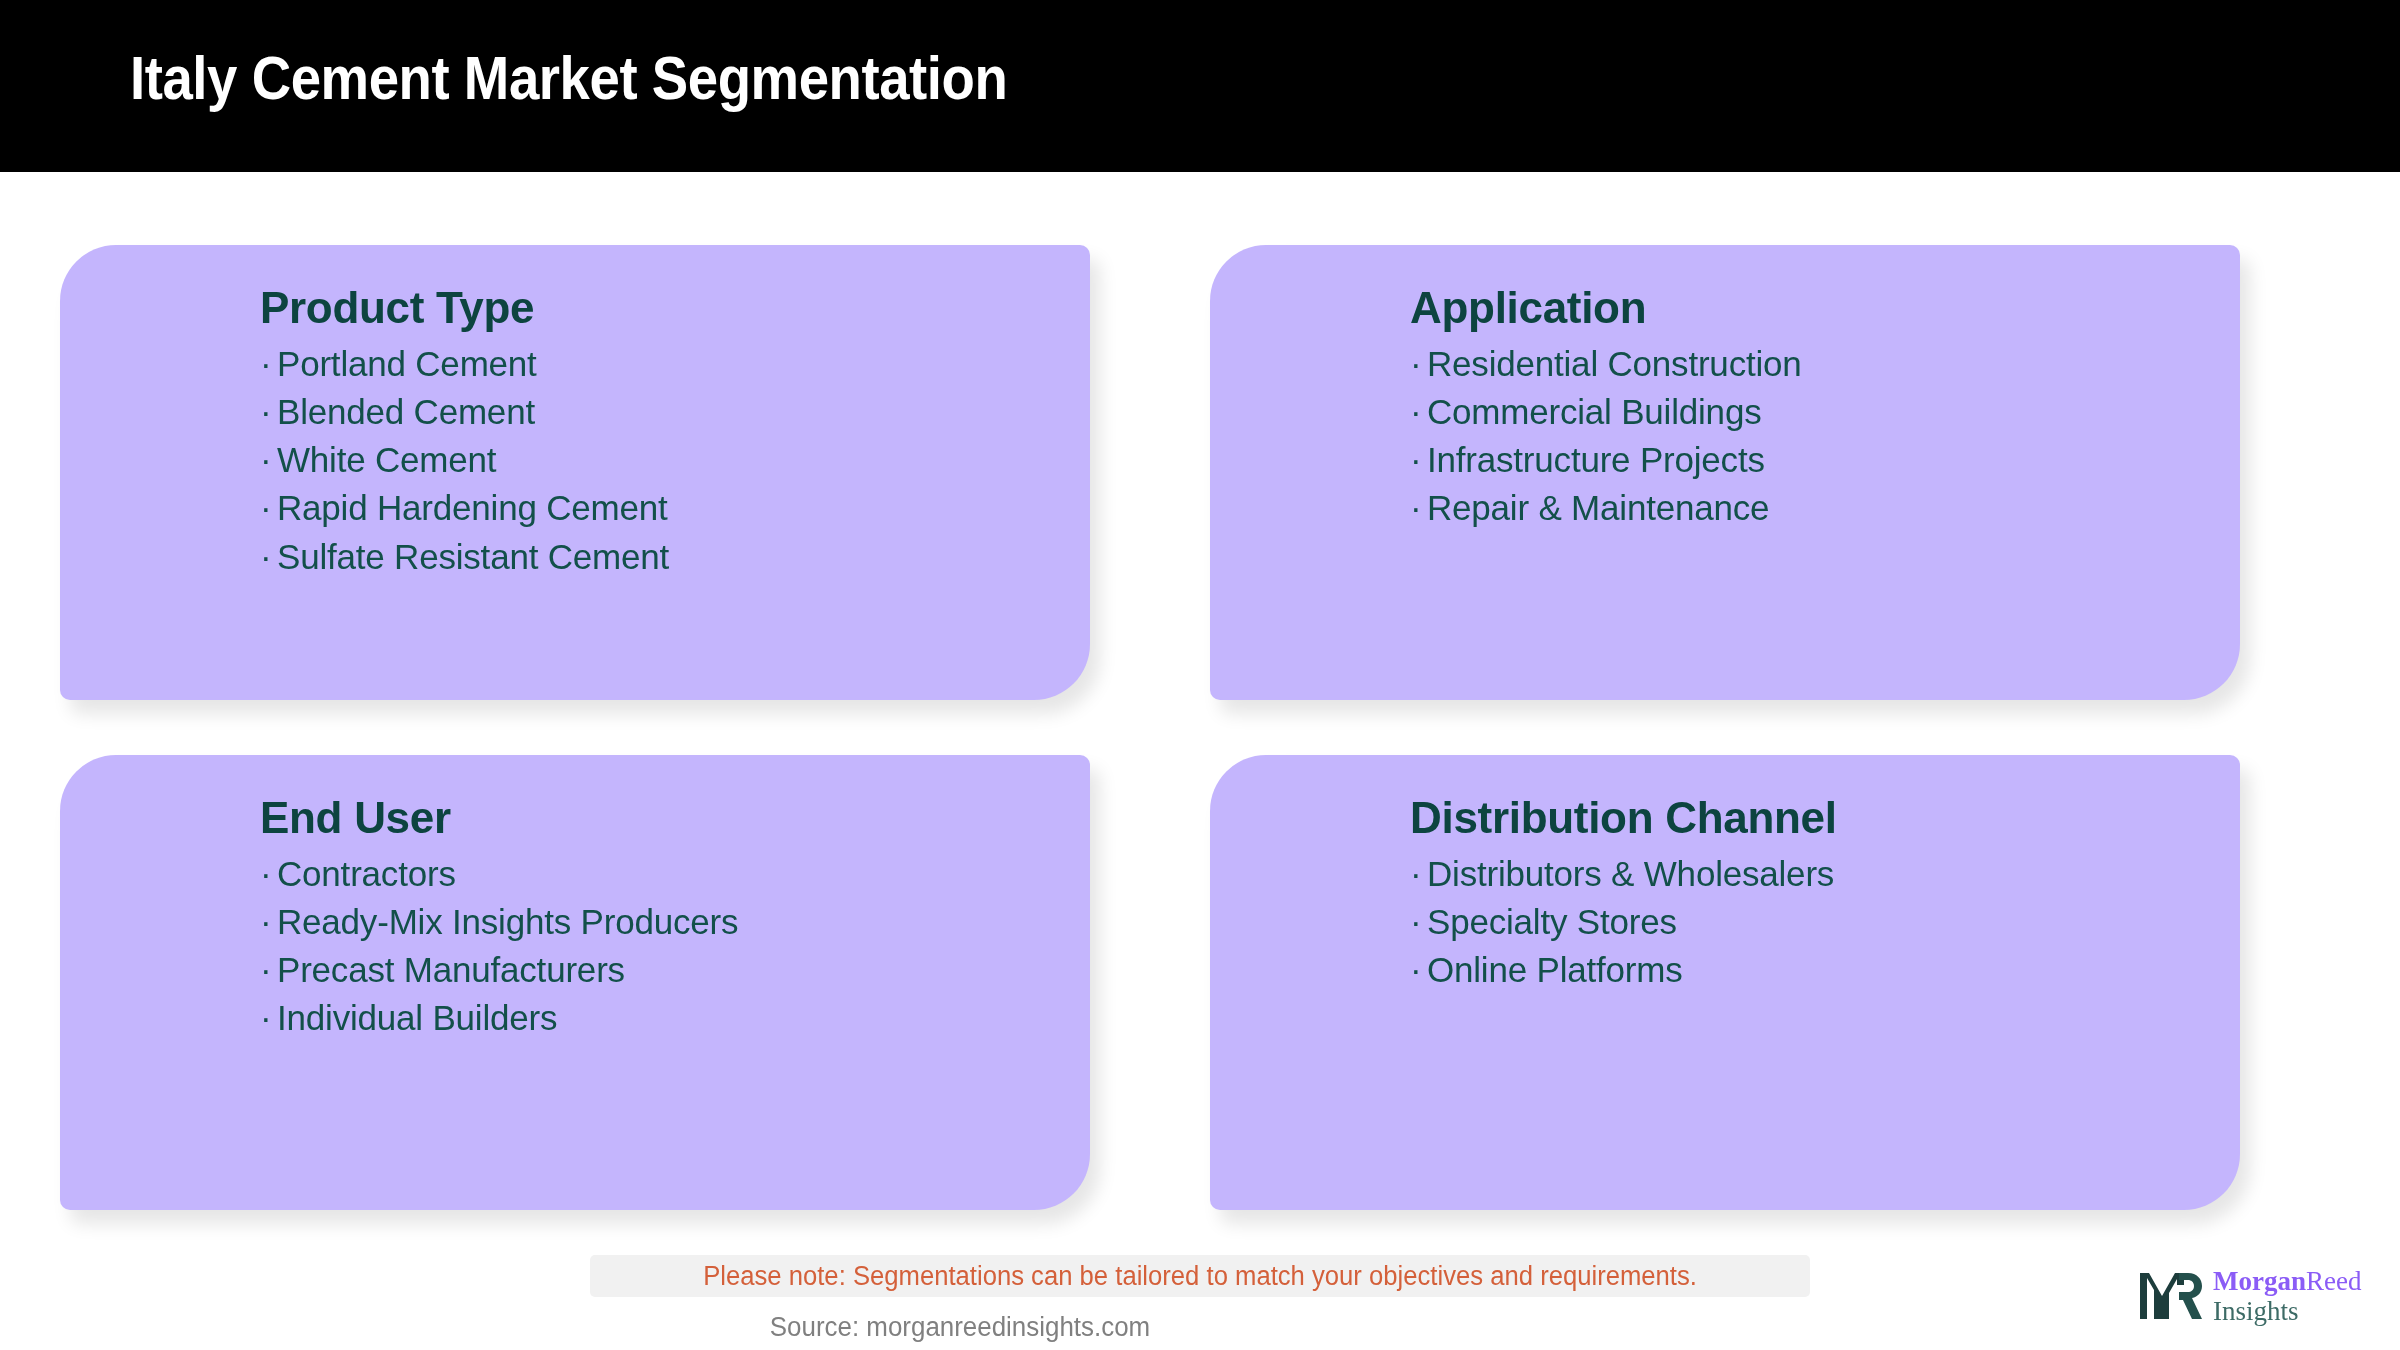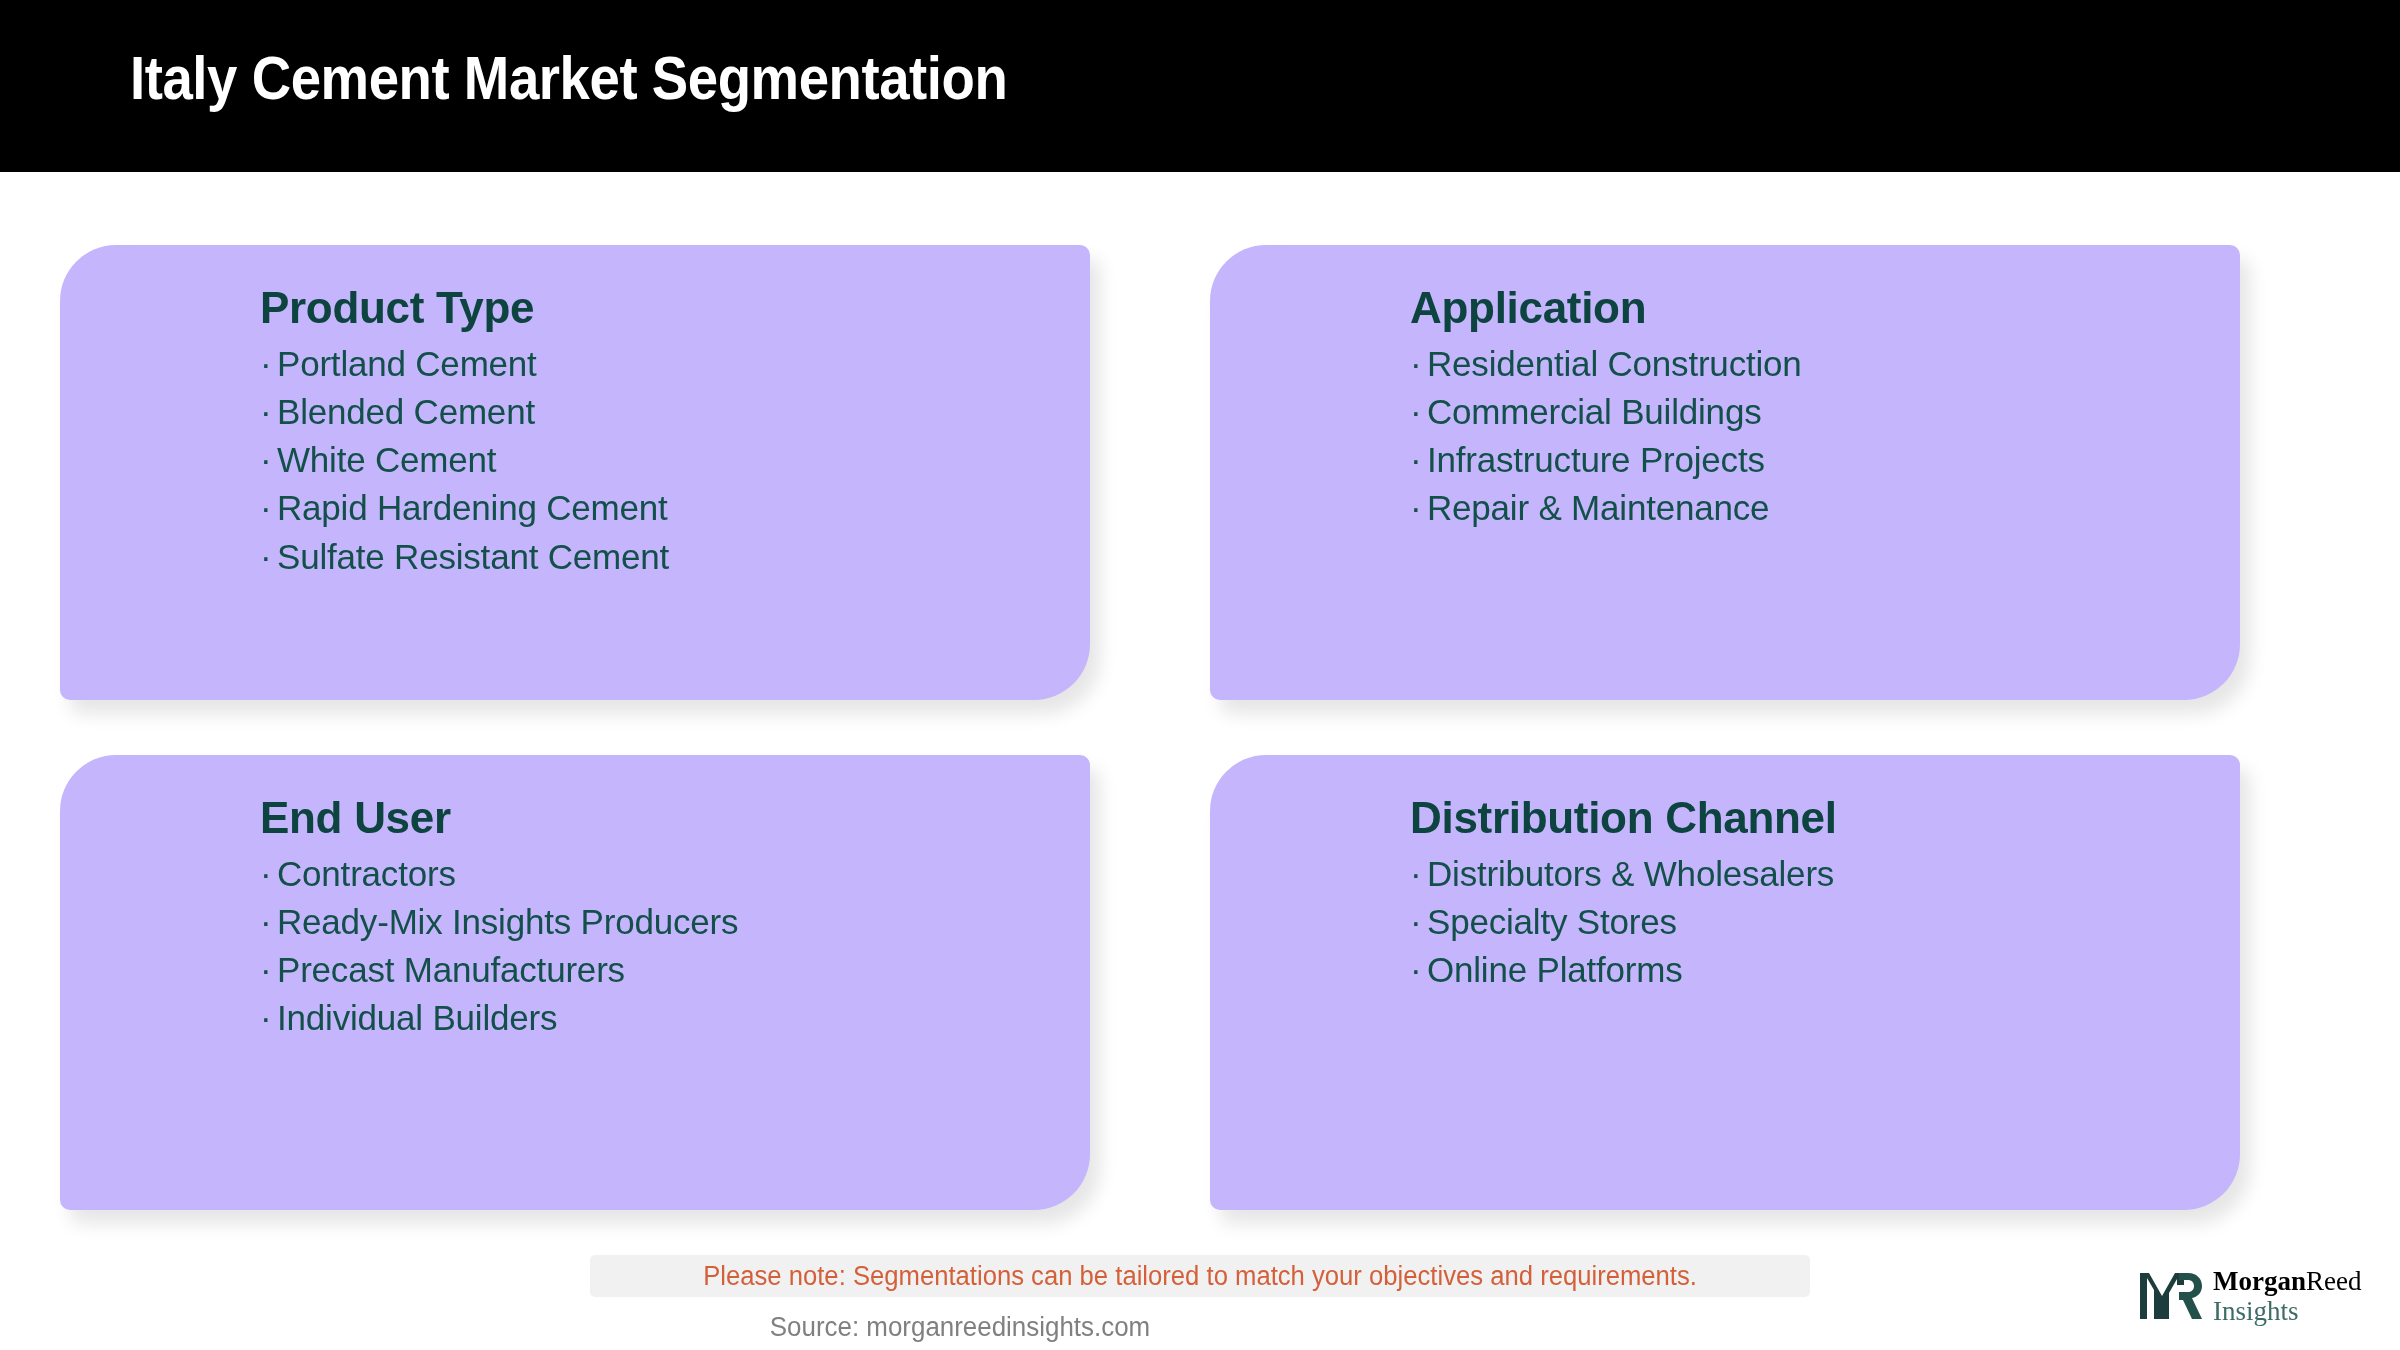--- a/index.html
+++ b/index.html
@@ -148,21 +148,21 @@
   }
   .logo-words {
     display: flex;
     flex-direction: column;
     justify-content: center;
     line-height: 1.0;
   }
   .logo-line1 {
     font-family: "Liberation Serif", serif;
     font-size: 27px;
-    color: #000000;
+    color: #8b5cf6;
     white-space: nowrap;
   }
   .logo-line1 .bold { font-weight: bold; }
   .logo-line2 {
     font-family: "Liberation Serif", serif;
     font-size: 27px;
     color: #3d6b66;
     white-space: nowrap;
     margin-top: 3px;
   }

